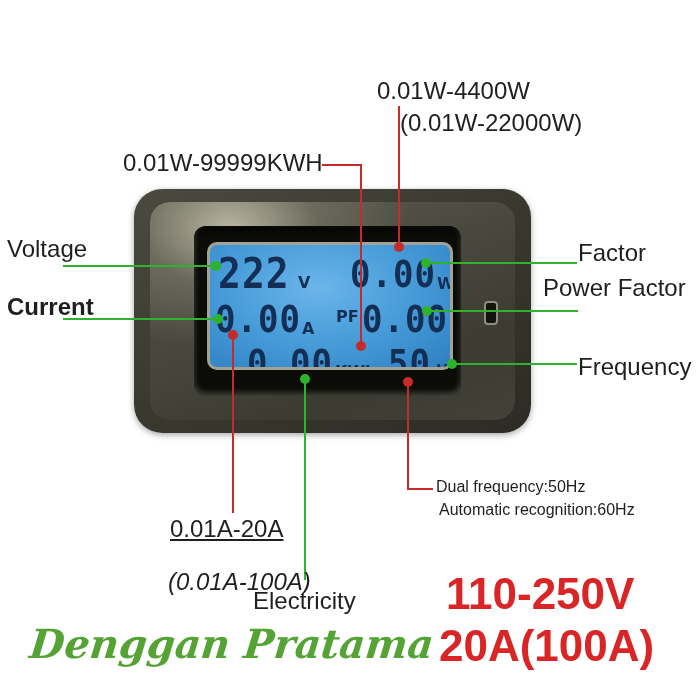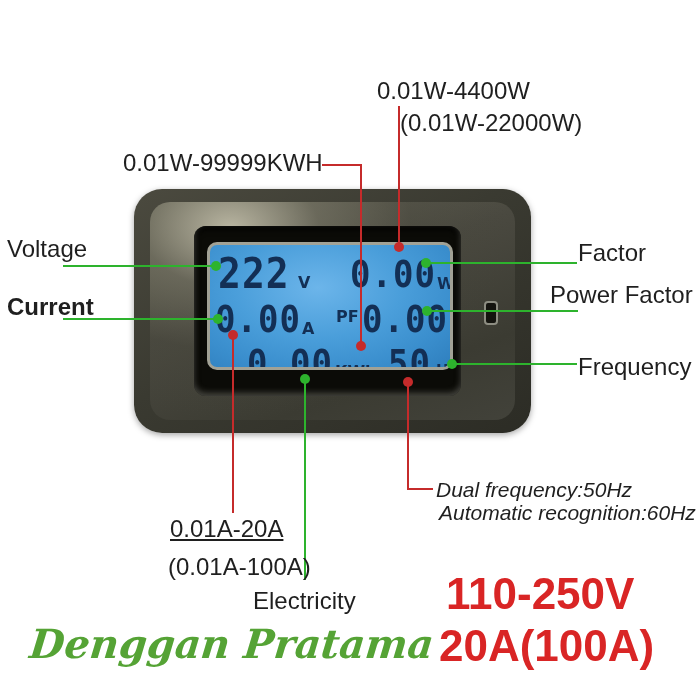--- a/index.html
+++ b/index.html
@@ -91,21 +91,21 @@
 
   
   .lbl {
     position: absolute;
     color: #1f1f1f;
     font-size: 24px;
     line-height: 1.05;
     z-index: 7;
     white-space: nowrap;
   }
-  .lbl-sm { font-size: 21px; font-style: italic; }
+  .lbl-sm { font-size: 16px; }
   .rating {
     position: absolute;
     color: #d92525;
     font-weight: bold;
     font-size: 44px;
     line-height: 1;
     z-index: 7;
     white-space: nowrap;
   }
   .watermark {
@@ -182,25 +182,25 @@
 <div class="dot-r" style="left:403px; top:377px;"></div>
 
 <div class="lbl" style="left:123px; top:150px;">0.01W-99999KWH</div>
 
 <div class="lbl" style="left:377px; top:78px;">0.01W-4400W</div>
 <div class="lbl" style="left:400px; top:110px;">(0.01W-22000W)</div>
 
 <div class="lbl" style="left:7px; top:236px;">Voltage</div>
 <div class="lbl" style="left:7px; top:294px;font-weight:bold;">Current</div>
 <div class="lbl" style="left:578px; top:240px;">Factor</div>
-<div class="lbl" style="left:543px; top:282px;margin-left:7px;">Power Factor</div>
+<div class="lbl" style="left:543px; top:275px;">Power Factor</div>
 <div class="lbl" style="left:578px; top:354px;">Frequency</div>
 
 <div class="lbl" style="left:170px; top:516px;text-decoration:underline;">0.01A-20A</div>
-<div class="lbl" style="left:168px; top:554px;">(0.01A-100A)</div>
+<div class="lbl" style="left:168px; top:569px;font-style:italic;">(0.01A-100A)</div>
 
 <div class="lbl" style="left:253px; top:588px;">Electricity</div>
 
 <div class="lbl lbl-sm" style="left:436px; top:479px;">Dual frequency:50Hz</div>
 <div class="lbl lbl-sm" style="left:439px; top:502px;text-align:center;">Automatic recognition:60Hz</div>
 
 <div class="rating" style="left:446px; top:572px;">110-250V</div>
 <div class="rating" style="left:439px; top:624px;">20A(100A)</div>
 
 <div class="watermark">Denggan Pratama</div>

